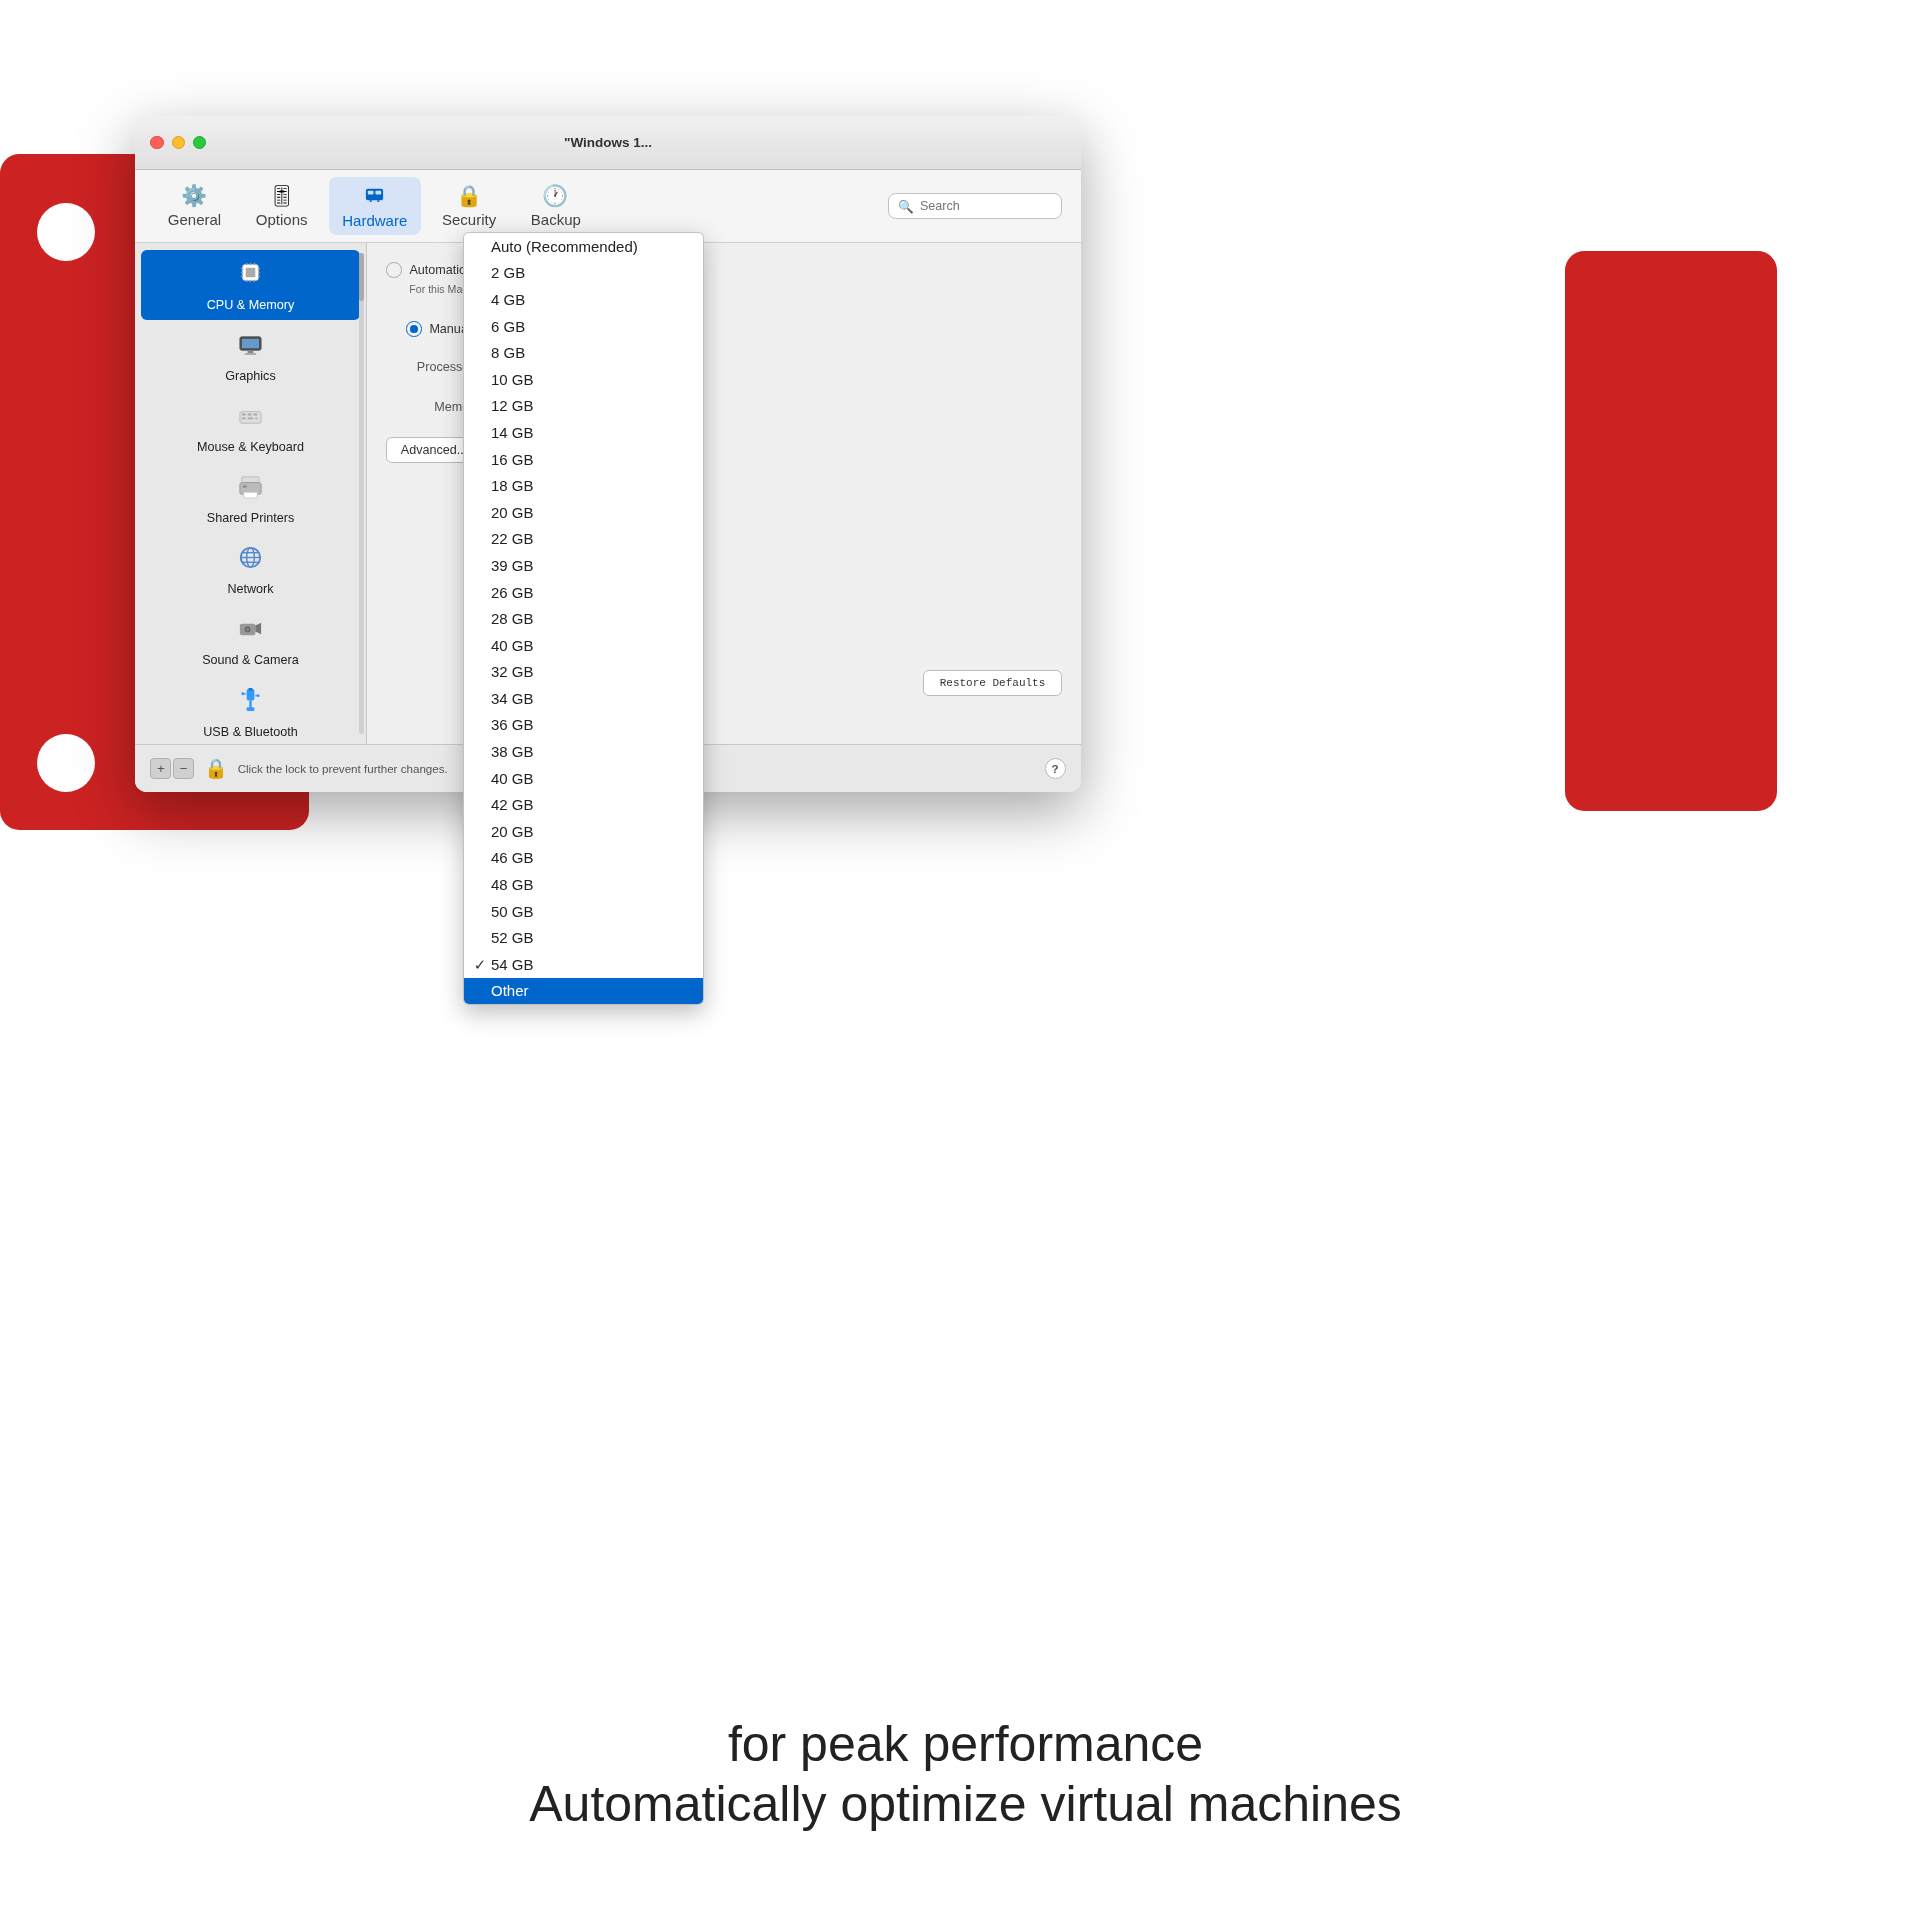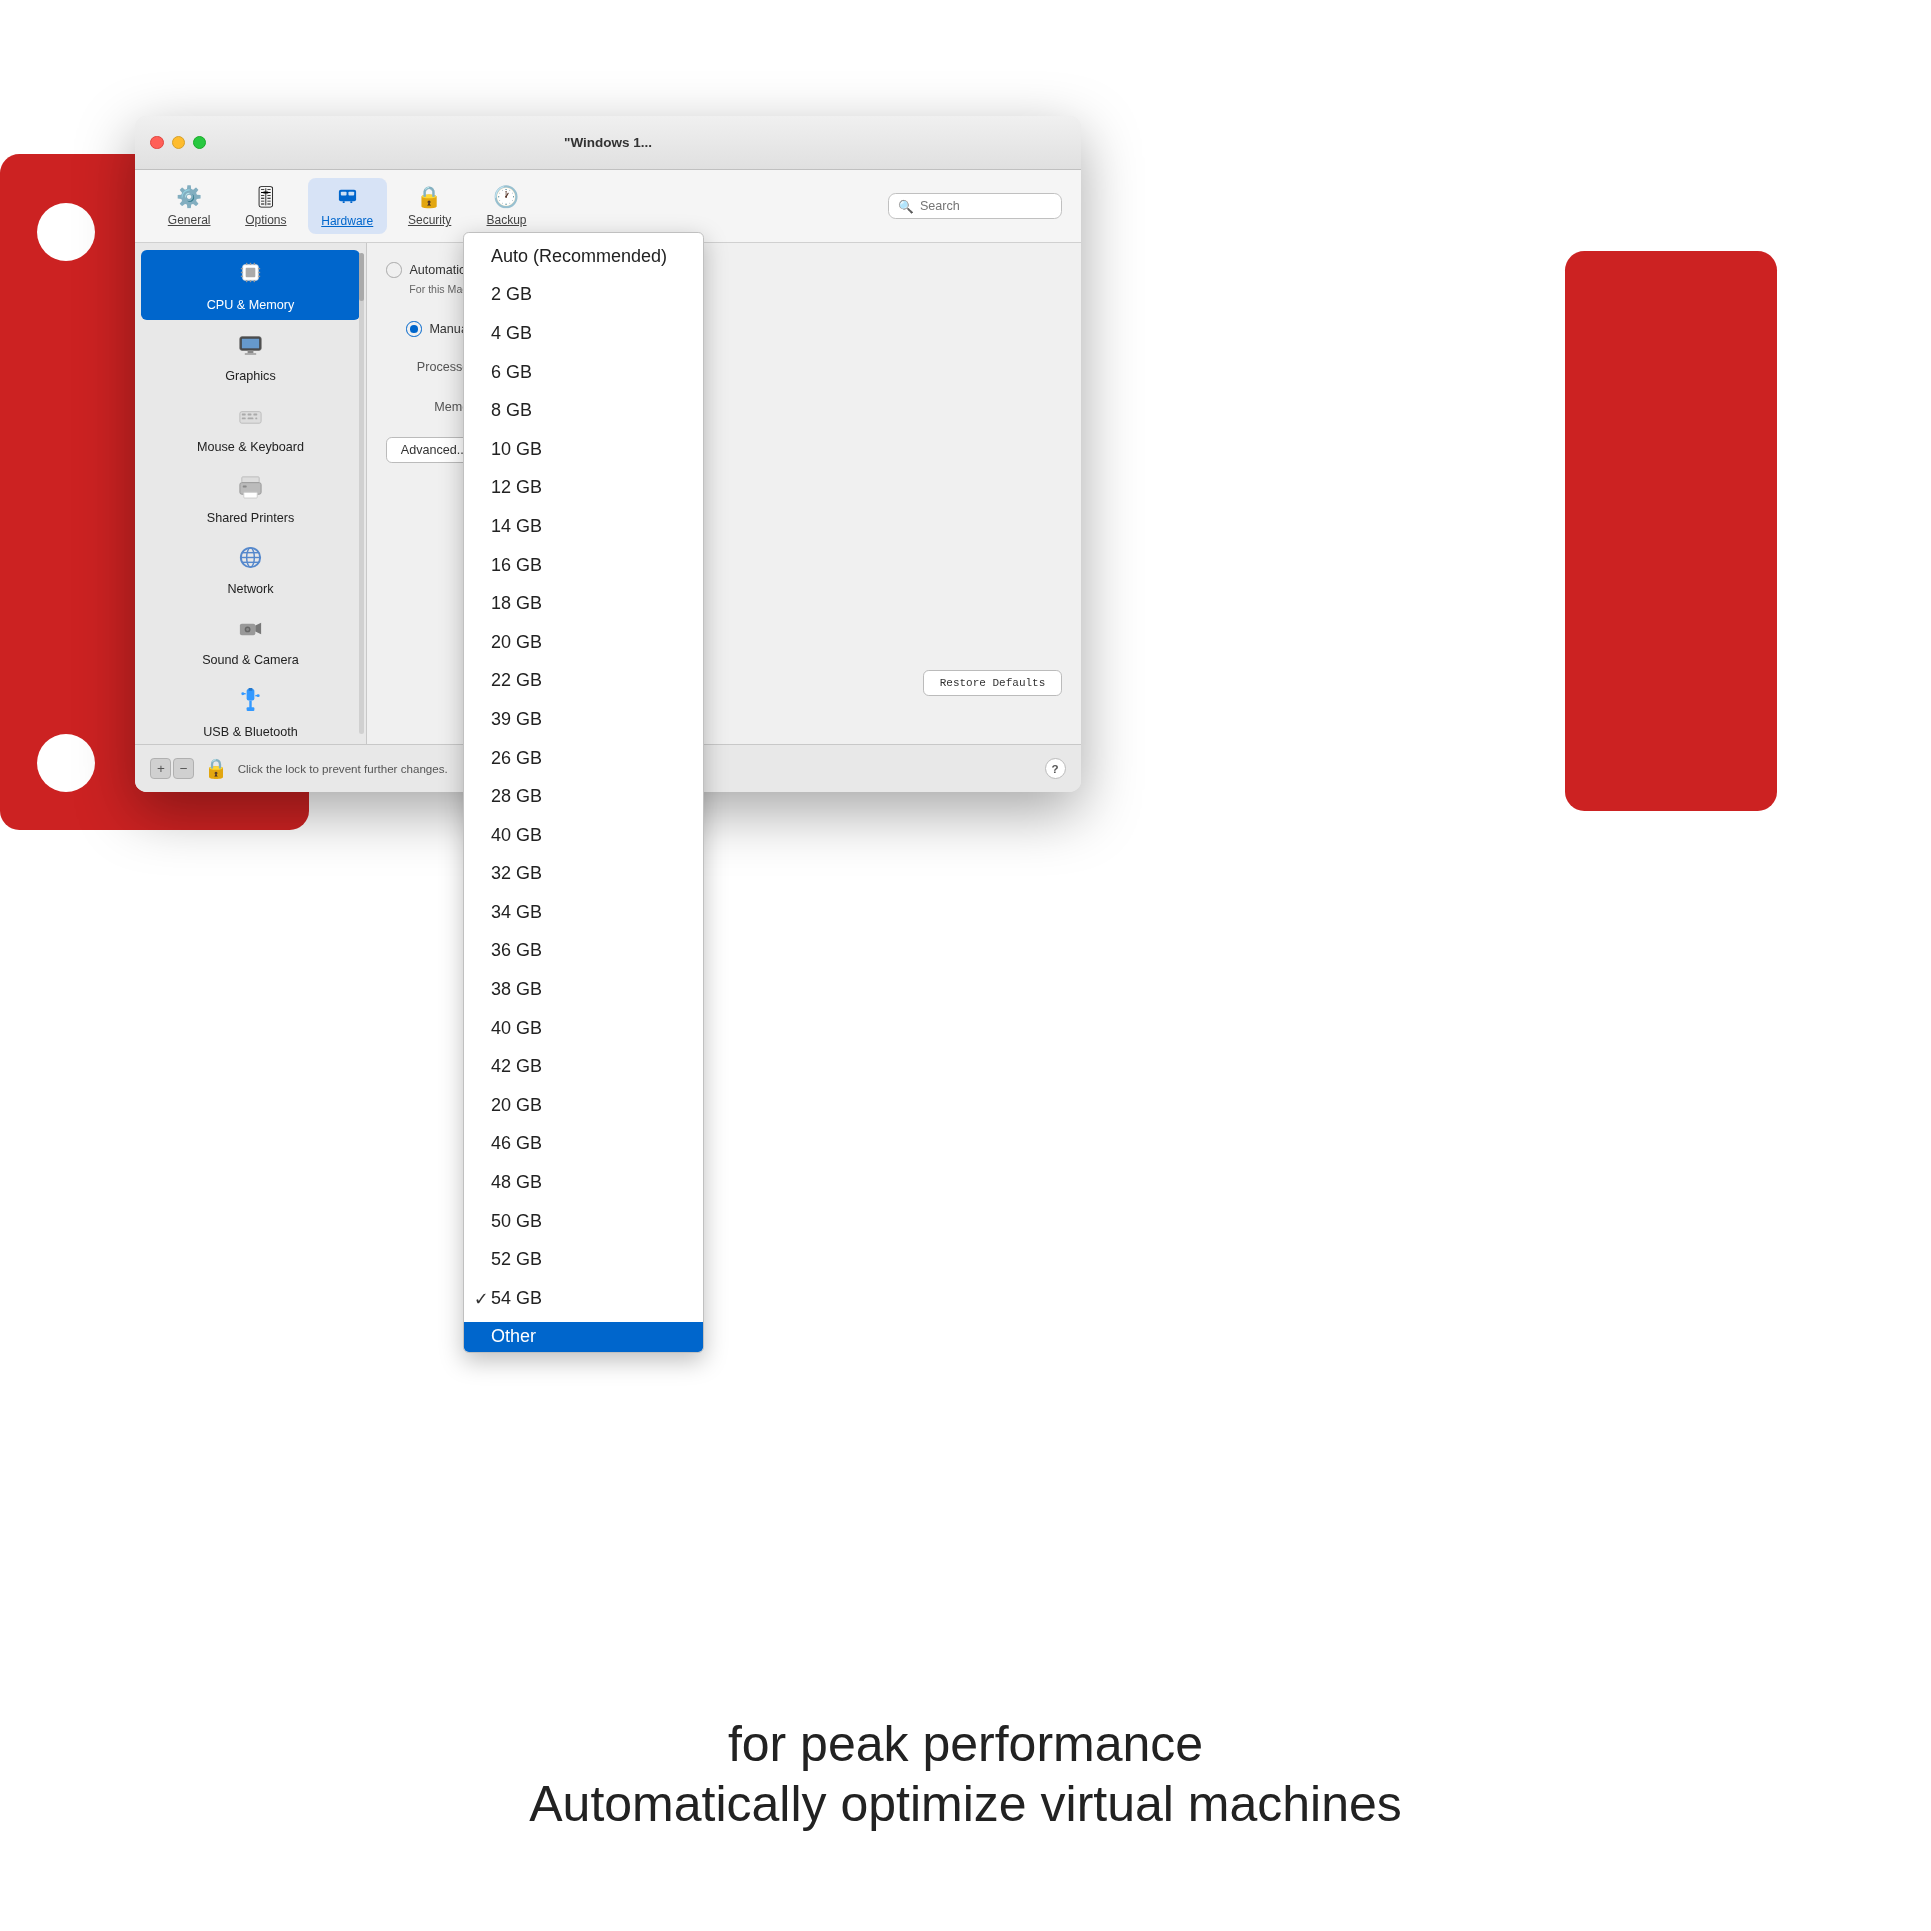--- a/index.html
+++ b/index.html
@@ -129,23 +129,22 @@
       gap: 3.9px;
       min-width: 68px;
     }
     .toolbar-item.active {
       background: rgba(0,100,255,0.12);
     }
     .toolbar-icon {
       font-size: 21px;
     }
     .toolbar-label {
-      font-size: 12px;
+      font-size: 15px;
       color: #444;
-      text-decoration: underline;
     }
     .toolbar-item.active .toolbar-label { color: #0066cc; }
     .toolbar-spacer { flex: 1; }
     .search-box {
       display: flex;
       align-items: center;
       background: white;
       border: 1px solid #c0c0c0;
       border-radius: 7.7px;
       padding: 4.8px 9.7px;
@@ -351,26 +350,25 @@
       width: 241px;
       background: white;
       border: 1px solid #c0c0c0;
       border-radius: 5.8px;
       box-shadow: 0 7.7px 23px rgba(0,0,0,0.25);
       z-index: 100;
       overflow: hidden;
     }
     .dropdown-item {
       padding: 4.8px 27px;
-      font-size: 18px;
+      font-size: 15px;
       color: #222;
       cursor: pointer;
       position: relative;
       white-space: nowrap;
-      margin-top: 8px;
     }
     .dropdown-item.selected-item {
       background: #0066cc;
       color: white;
     }
     .dropdown-item.checked::before {
       content: '✓';
       position: absolute;
       left: 9.7px;
       color: #333;

